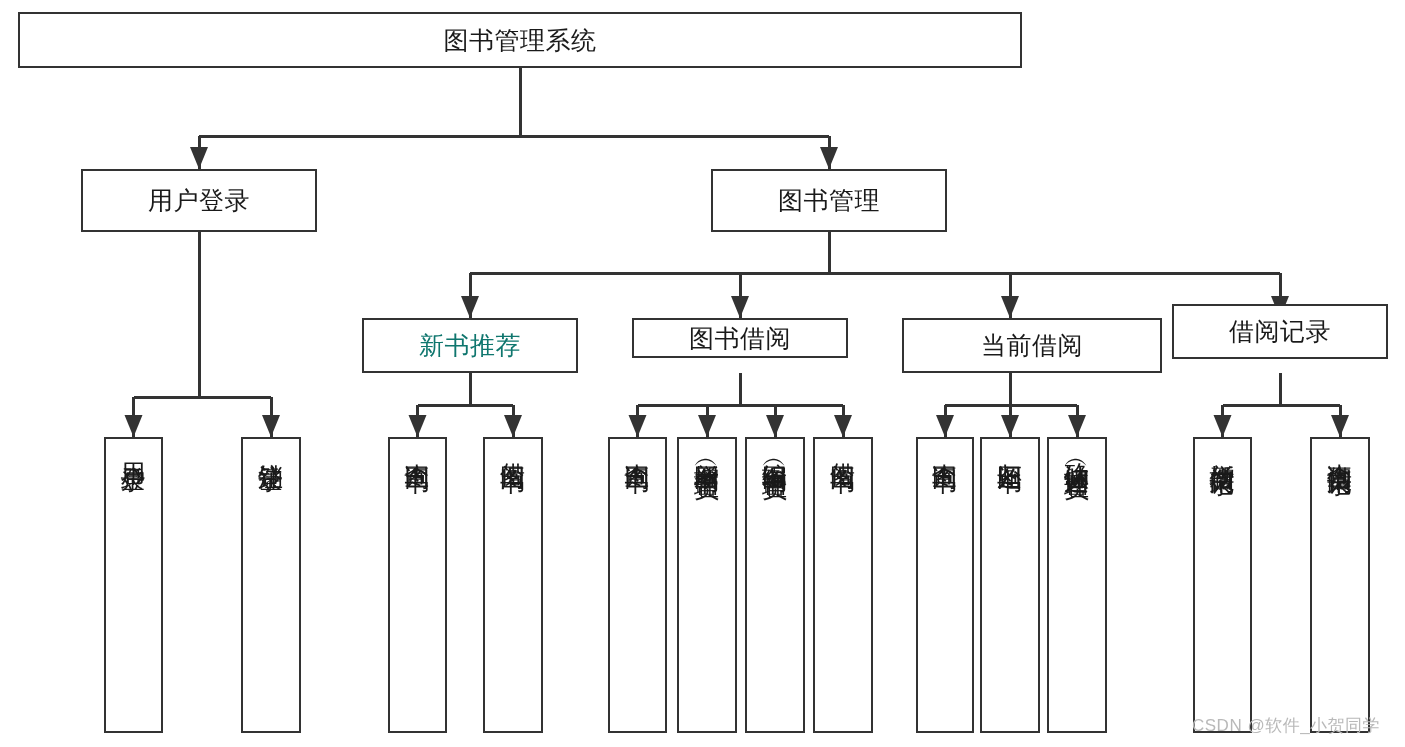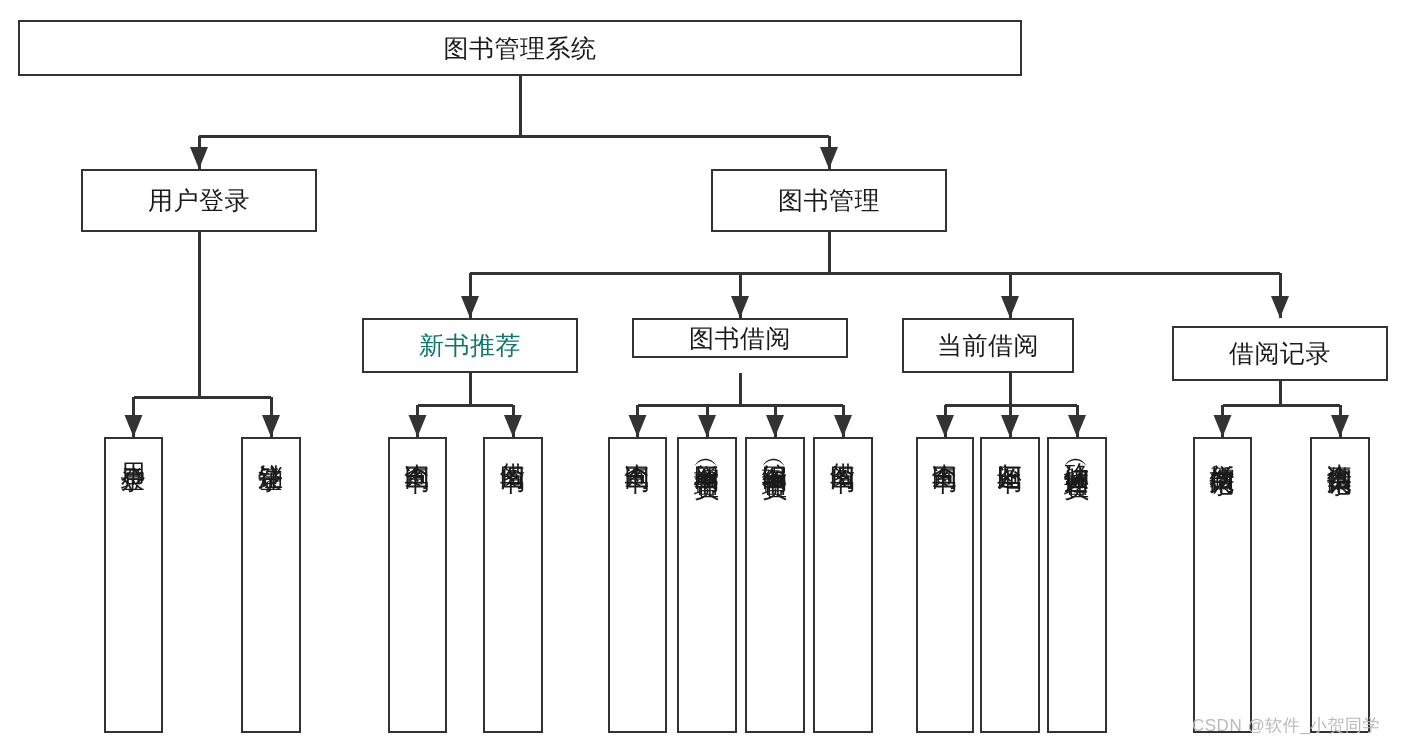--- a/index.html
+++ b/index.html
@@ -121,39 +121,39 @@
       <line x1="1077" y1="405" x2="1077" y2="437" stroke="#333333" stroke-width="3" shape-rendering="crispEdges"></line>
       <polygon points="1068,415 1086,415 1077,437" fill="#333333"></polygon>
       <line x1="1280" y1="373" x2="1280" y2="405" stroke="#333333" stroke-width="3" shape-rendering="crispEdges"></line>
       <line x1="1222.5" y1="405" x2="1340" y2="405" stroke="#333333" stroke-width="3" shape-rendering="crispEdges"></line>
       <line x1="1222.5" y1="405" x2="1222.5" y2="437" stroke="#333333" stroke-width="3" shape-rendering="crispEdges"></line>
       <polygon points="1213.5,415 1231.5,415 1222.5,437" fill="#333333"></polygon>
       <line x1="1340" y1="405" x2="1340" y2="437" stroke="#333333" stroke-width="3" shape-rendering="crispEdges"></line>
       <polygon points="1331,415 1349,415 1340,437" fill="#333333"></polygon>
     </svg>
   <div id="nodes-layer">
-      <div class="node horizontal root" style="left: 18px; top: 20px; width: 1004px; height: 56px; border-color: rgb(51, 51, 51); background: rgb(255, 255, 255);">
+      <div class="node horizontal root" style="left: 18px; top: 12px; width: 1004px; height: 56px; border-color: rgb(51, 51, 51); background: rgb(255, 255, 255);">
         <span class="node-label" style="color: rgb(26, 26, 26);">图书管理系统</span>
       </div>
       <div class="node horizontal" style="left: 81px; top: 169px; width: 236px; height: 63px; border-color: rgb(51, 51, 51); background: rgb(255, 255, 255);">
         <span class="node-label" style="color: rgb(26, 26, 26);">用户登录</span>
       </div>
       <div class="node horizontal" style="left: 711px; top: 169px; width: 236px; height: 63px; border-color: rgb(51, 51, 51); background: rgb(255, 255, 255);">
         <span class="node-label" style="color: rgb(26, 26, 26);">图书管理</span>
       </div>
       <div class="node horizontal" style="left: 362px; top: 318px; width: 216px; height: 55px; border-color: rgb(51, 51, 51); background: rgb(255, 255, 255);">
         <span class="node-label" style="color: #0f766e;">新书推荐</span>
       </div>
       <div class="node horizontal" style="left: 632px; top: 318px; width: 216px; height: 40px; border-color: rgb(51, 51, 51); background: rgb(255, 255, 255);">
         <span class="node-label" style="color: rgb(26, 26, 26);">图书借阅</span>
       </div>
-      <div class="node horizontal" style="left: 902px; top: 318px; width: 172px; height: 55px; border-color: rgb(51, 51, 51); background: rgb(255, 255, 255);">
+      <div class="node horizontal" style="left: 902px; top: 318px; width: 260px; height: 55px; border-color: rgb(51, 51, 51); background: rgb(255, 255, 255);">
         <span class="node-label" style="color: rgb(26, 26, 26);">当前借阅</span>
       </div>
-      <div class="node horizontal" style="left: 1172px; top: 326px; width: 216px; height: 55px; border-color: rgb(51, 51, 51); background: rgb(255, 255, 255);">
+      <div class="node horizontal" style="left: 1172px; top: 304px; width: 216px; height: 55px; border-color: rgb(51, 51, 51); background: rgb(255, 255, 255);">
         <span class="node-label" style="color: rgb(26, 26, 26);">借阅记录</span>
       </div>
       <div class="node vertical" style="left: 104px; top: 437px; width: 59px; height: 296px; border-color: rgb(51, 51, 51); background: rgb(255, 255, 255);">
         <span class="node-label" style="color: rgb(26, 26, 26);">用户登录</span>
       </div>
       <div class="node vertical" style="left: 241px; top: 437px; width: 60px; height: 296px; border-color: rgb(51, 51, 51); background: rgb(255, 255, 255);">
         <span class="node-label" style="color: rgb(26, 26, 26);">注销登录</span>
       </div>
       <div class="node vertical" style="left: 388px; top: 437px; width: 59px; height: 296px; border-color: rgb(51, 51, 51); background: rgb(255, 255, 255);">
         <span class="node-label" style="color: rgb(26, 26, 26);">查询图书</span>

